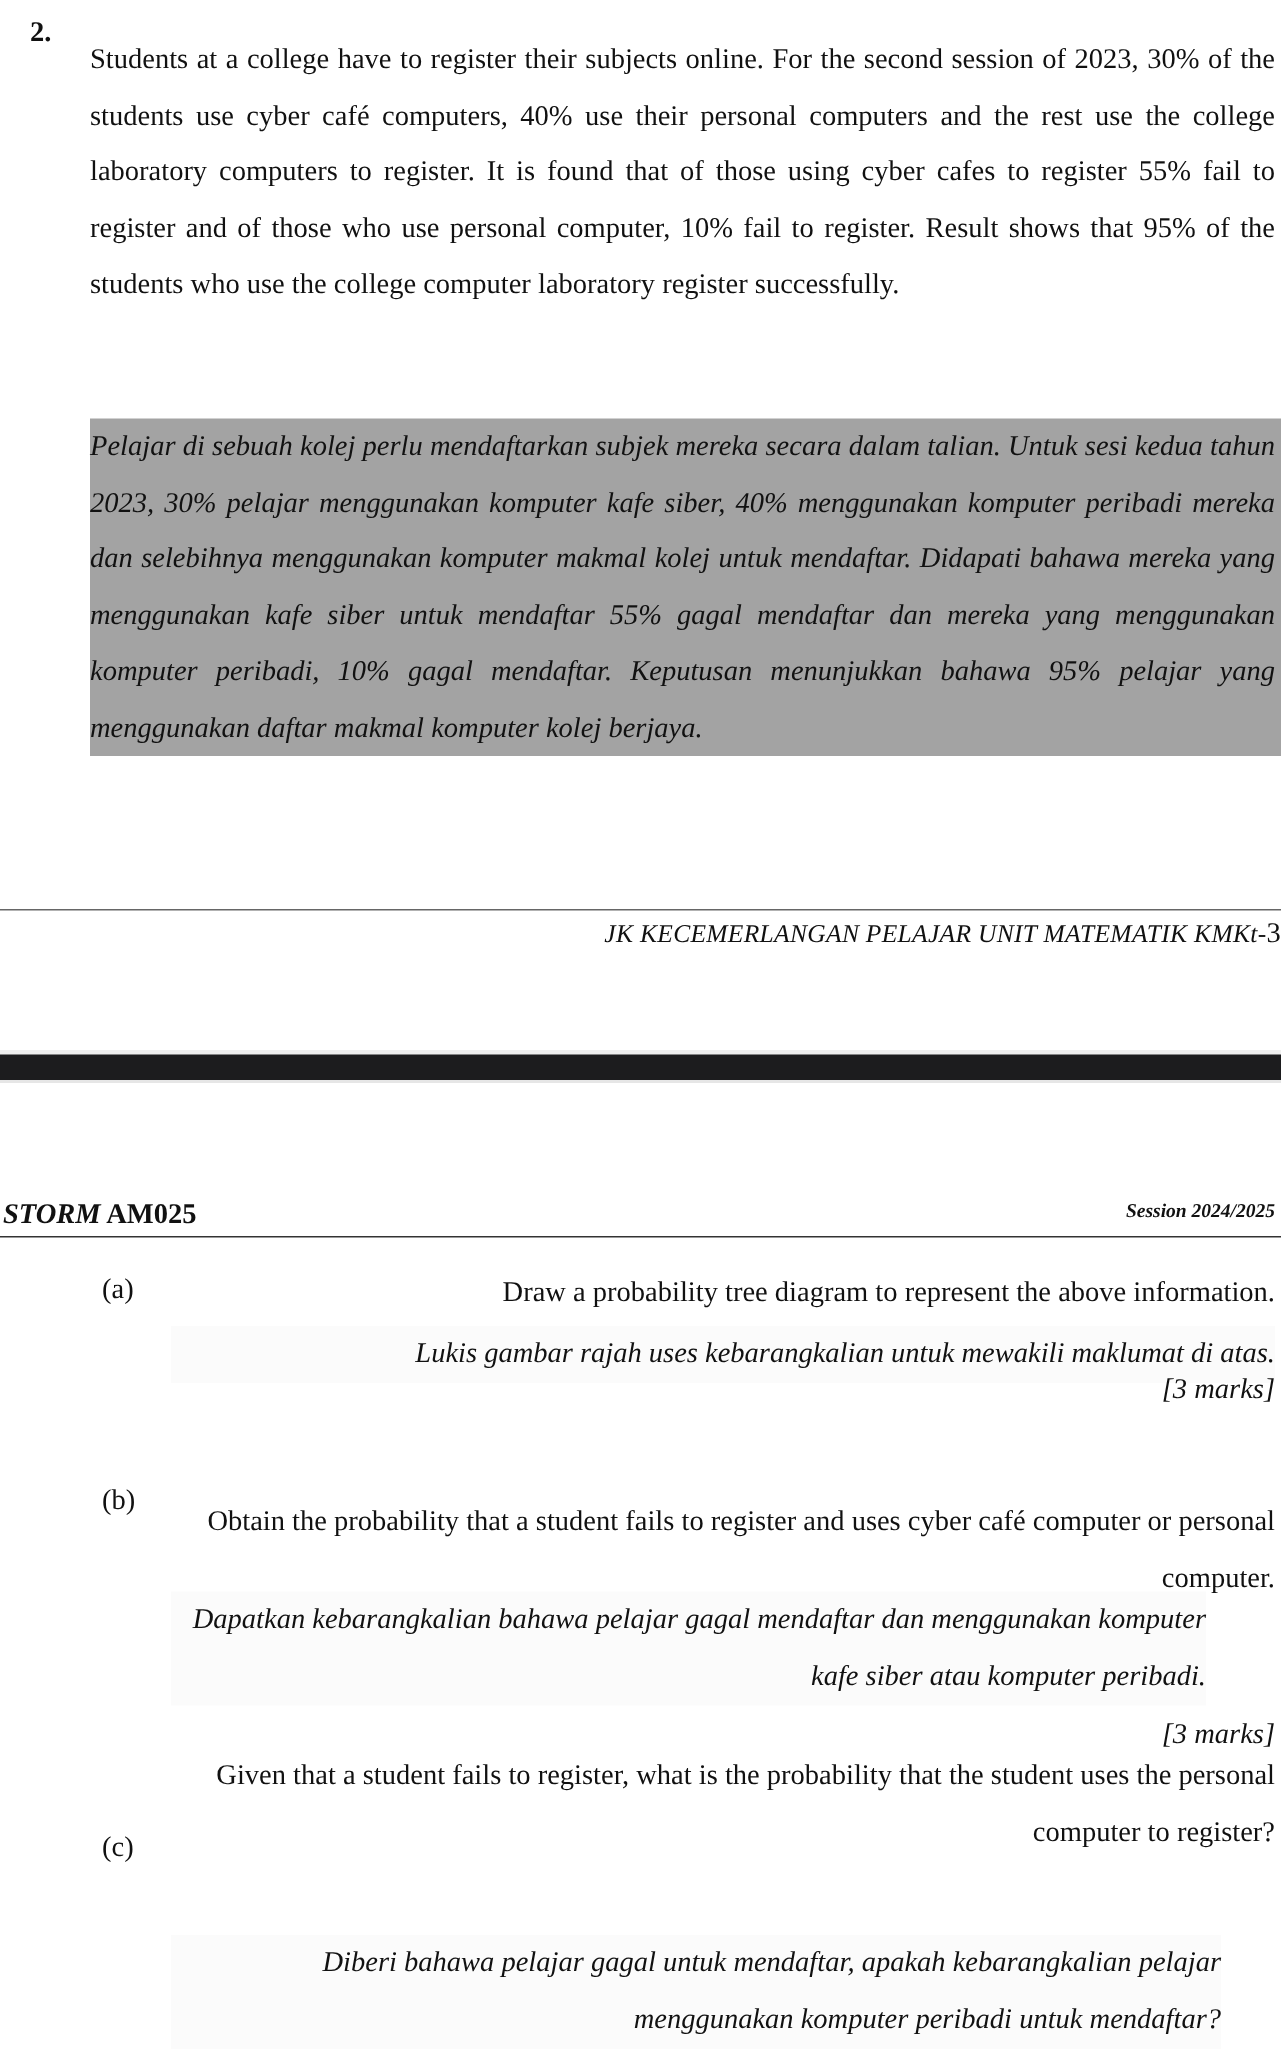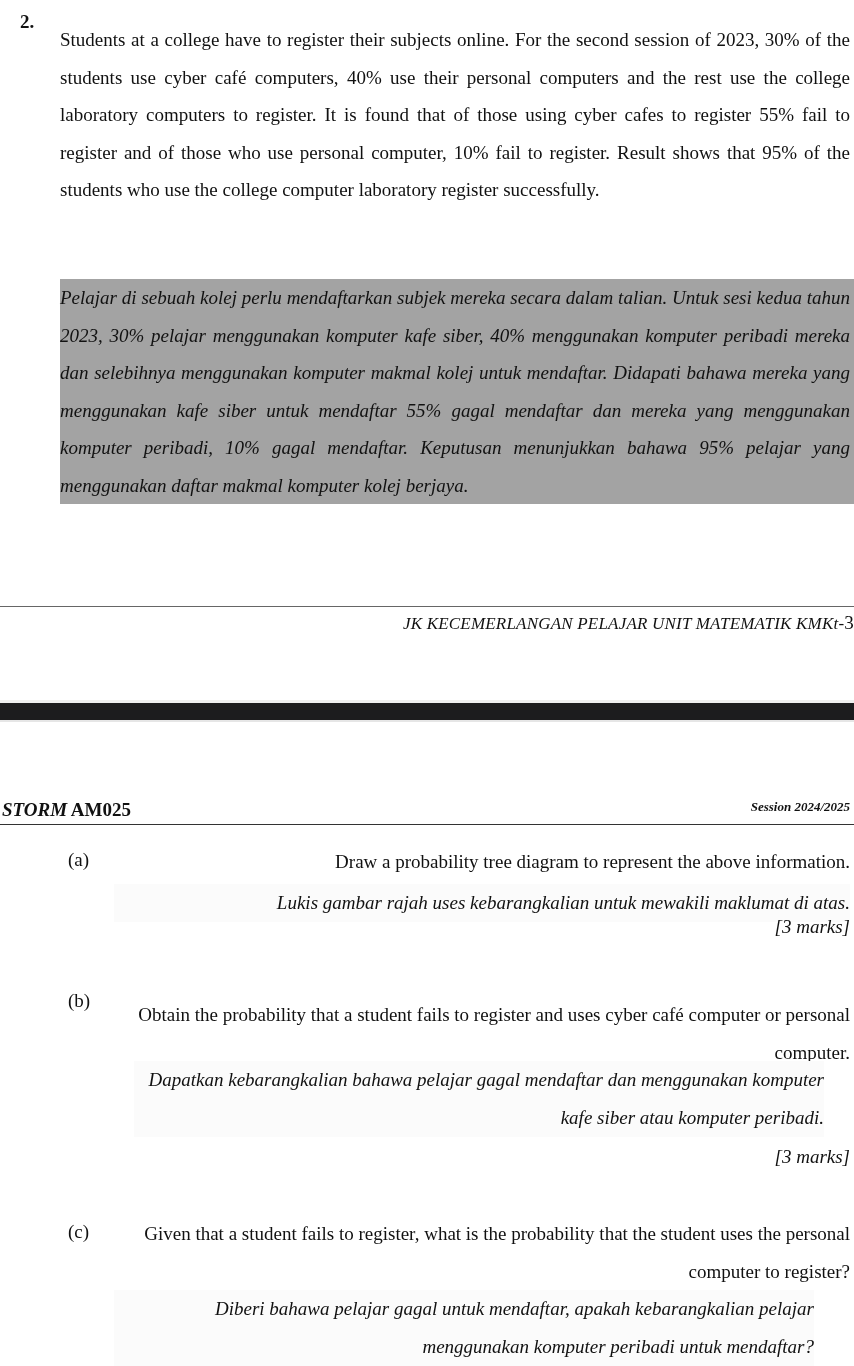--- a/index.html
+++ b/index.html
@@ -52,18 +52,18 @@
 <div class="abs header-right">Session 2024/2025</div>
 <div class="abs header-rule"></div>
 
 <div class="abs sub-label" style="top:849px;">(a)</div>
 <div class="abs sub-text" style="top:843px;">Draw a probability tree diagram to represent the above information.</div>
 <div class="abs sub-text it" style="top:884px;">Lukis gambar rajah uses kebarangkalian untuk mewakili maklumat di atas.</div>
 <div class="abs marks" style="top:916px;">[3 marks]</div>
 
 <div class="abs sub-label" style="top:990px;">(b)</div>
 <div class="abs sub-text" style="top:984px;margin-top:12px;">Obtain the probability that a student fails to register and uses cyber café computer or personal computer.</div>
-<div class="abs sub-text it" style="top:1061px; width:690px;margin-left:20px;">Dapatkan kebarangkalian bahawa pelajar gagal mendaftar dan menggunakan komputer kafe siber atau komputer peribadi.</div>
+<div class="abs sub-text it" style="top:1061px; width:690px;">Dapatkan kebarangkalian bahawa pelajar gagal mendaftar dan menggunakan komputer kafe siber atau komputer peribadi.</div>
 <div class="abs marks" style="top:1146px;">[3 marks]</div>
 
 <div class="abs sub-label" style="top:1221px;">(c)</div>
-<div class="abs sub-text" style="top:1215px;">Given that a student fails to register, what is the probability that the student uses the personal computer to register?</div>
+<div class="abs sub-text" style="top:1165px;">Given that a student fails to register, what is the probability that the student uses the personal computer to register?</div>
 <div class="abs sub-text it" style="top:1290px; width:700px;">Diberi bahawa pelajar gagal untuk mendaftar, apakah kebarangkalian pelajar menggunakan komputer peribadi untuk mendaftar?</div>
 
 </body></html>

